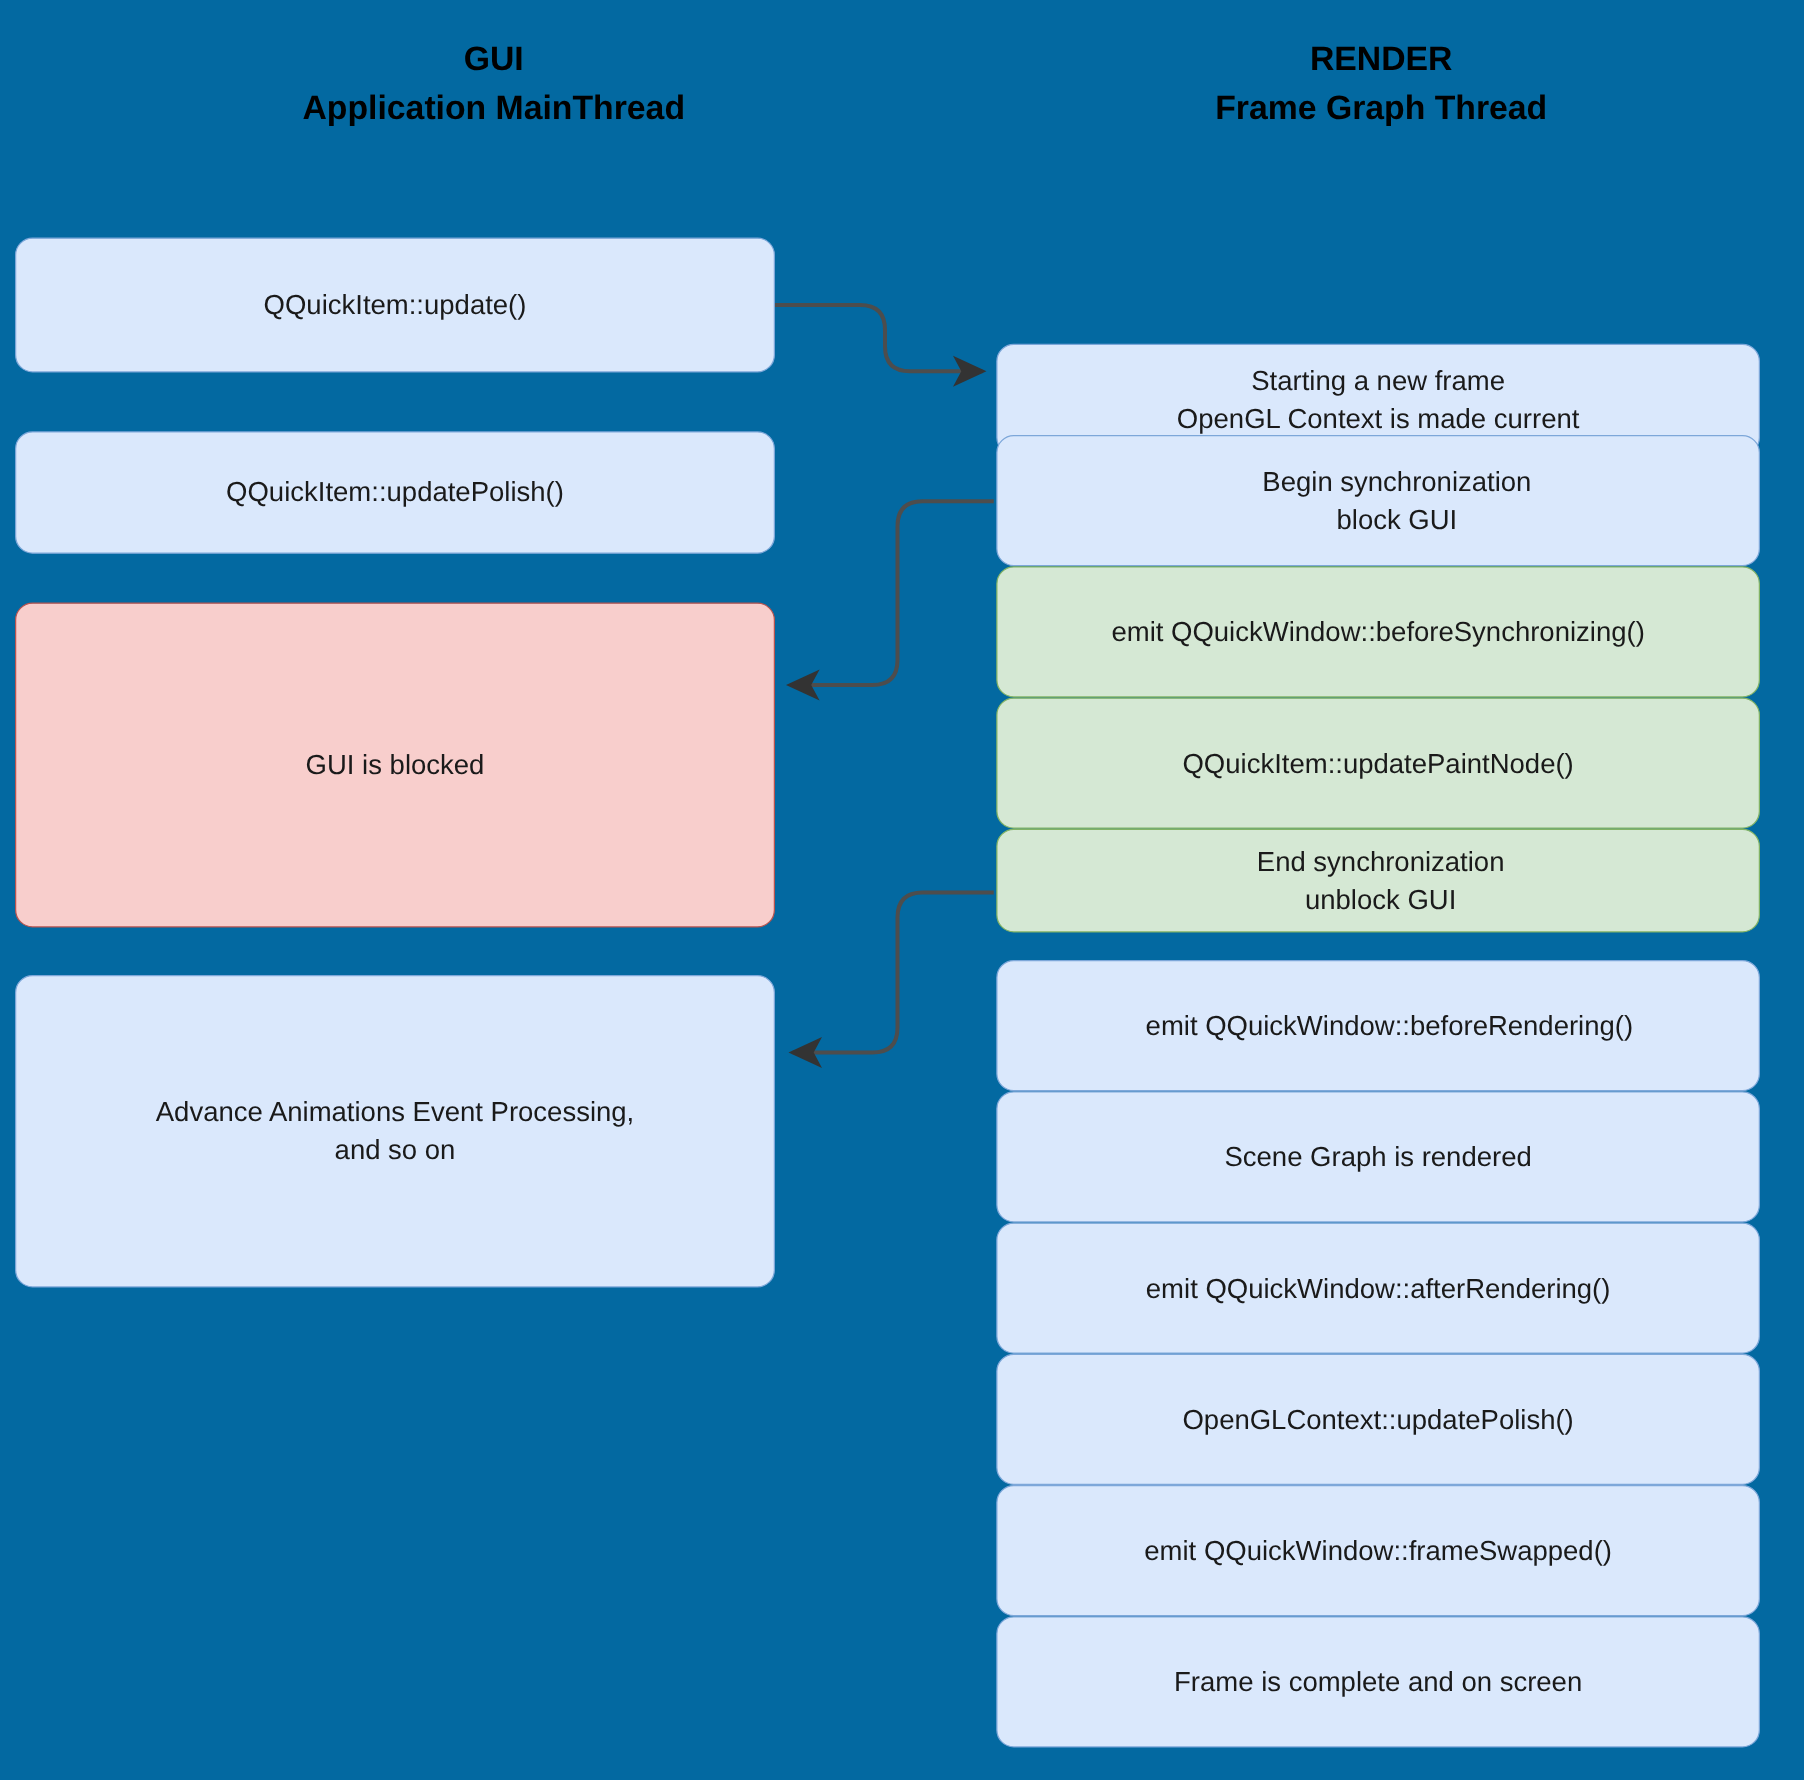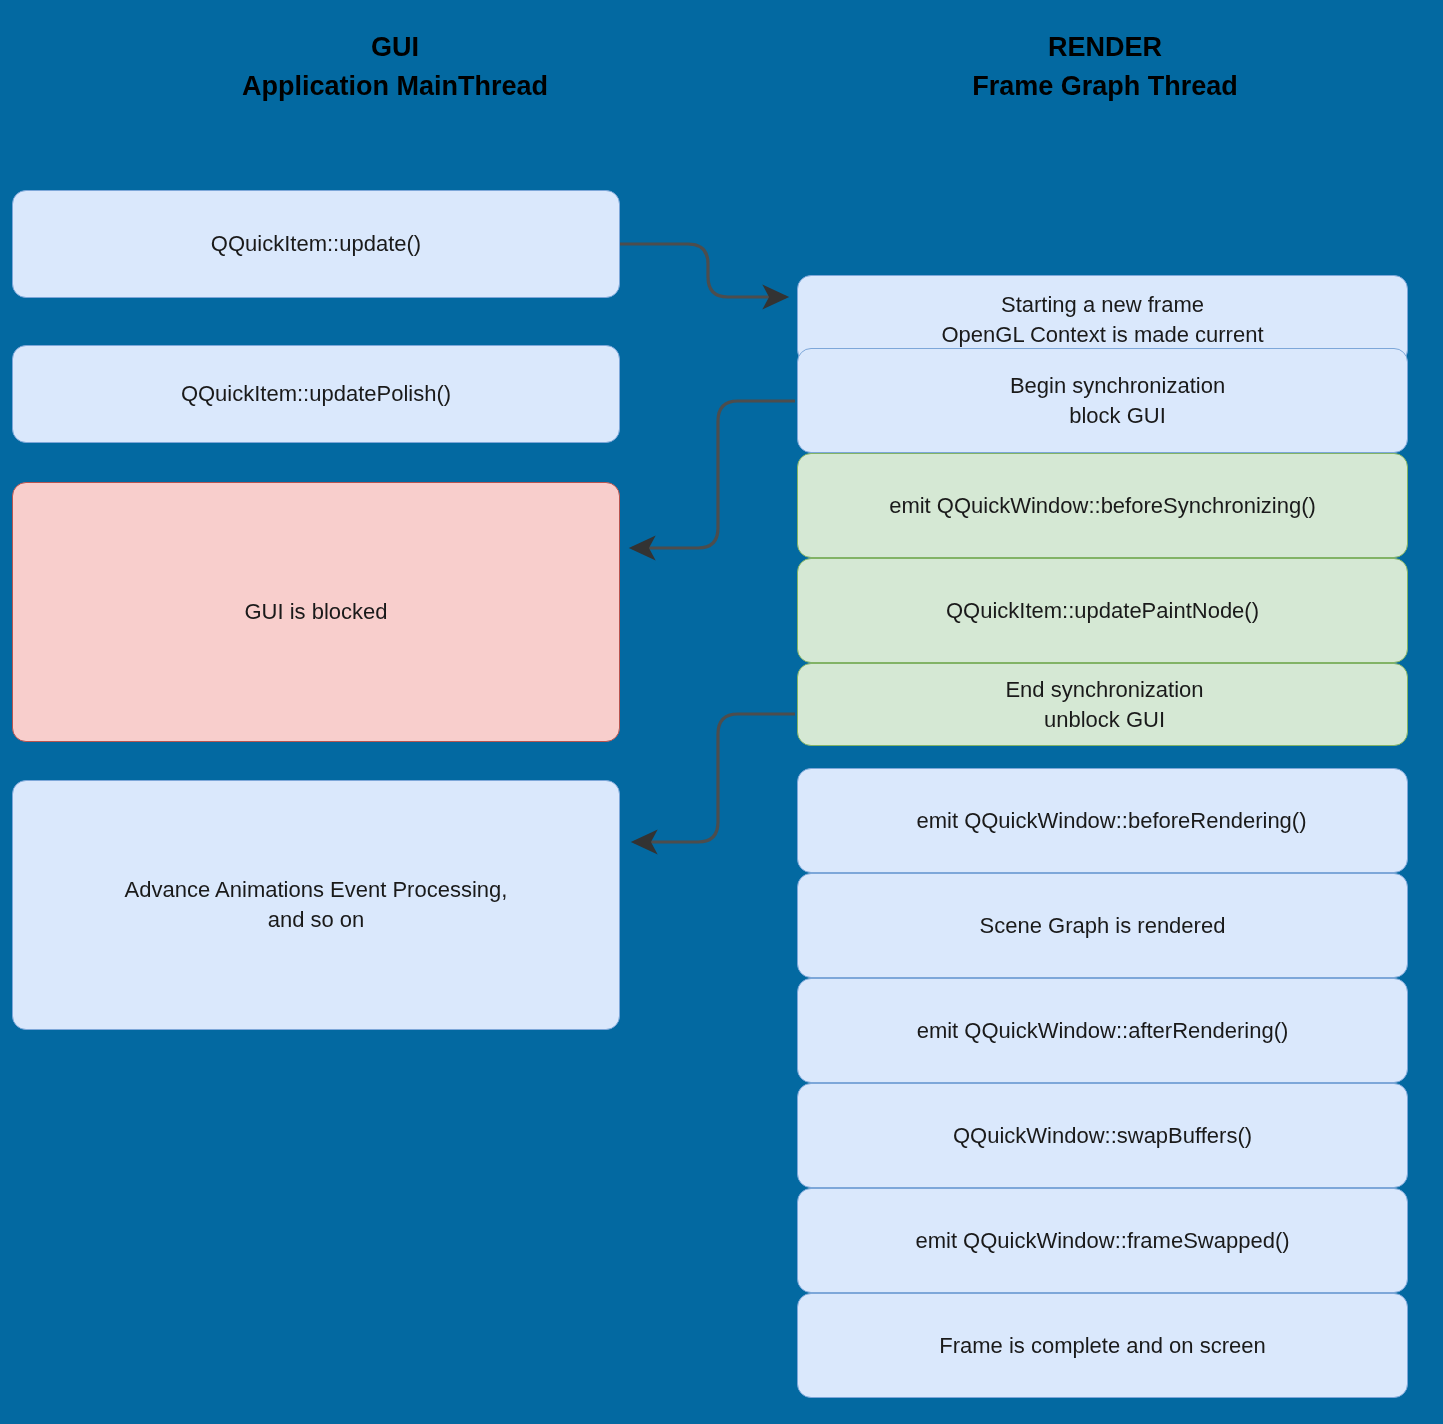--- a/index.html
+++ b/index.html
@@ -89,21 +89,21 @@
 
   <div class="node green right" style="top:663px; height:83px;padding-left:18px;">End synchronization
 unblock GUI</div>
 
   <div class="node blue right" style="top:768px; height:105px;padding-left:32px;">emit QQuickWindow::beforeRendering()</div>
 
   <div class="node blue right" style="top:873px; height:105px;">Scene Graph is rendered</div>
 
   <div class="node blue right" style="top:978px; height:105px;">emit QQuickWindow::afterRendering()</div>
 
-  <div class="node blue right" style="top:1083px; height:105px;">QQuickWindow::swapBuffers()</div>
+  <div class="node blue right" style="top:1083px; height:105px;">OpenGLContext::updatePolish()</div>
 
   <div class="node blue right" style="top:1188px; height:105px;">emit QQuickWindow::frameSwapped()</div>
 
   <div class="node blue right" style="top:1293px; height:105px;">Frame is complete and on screen</div>
 
   <svg id="arrows" viewBox="0 0 1443 1424">
     <defs>
       <marker id="ah" markerWidth="9" markerHeight="9" refX="7.4" refY="4.5" orient="auto" markerUnits="strokeWidth">
         <path d="M0,0.6 L8.4,4.5 L0,8.4 L2.1,4.5 Z" fill="#333333"></path>
       </marker>

